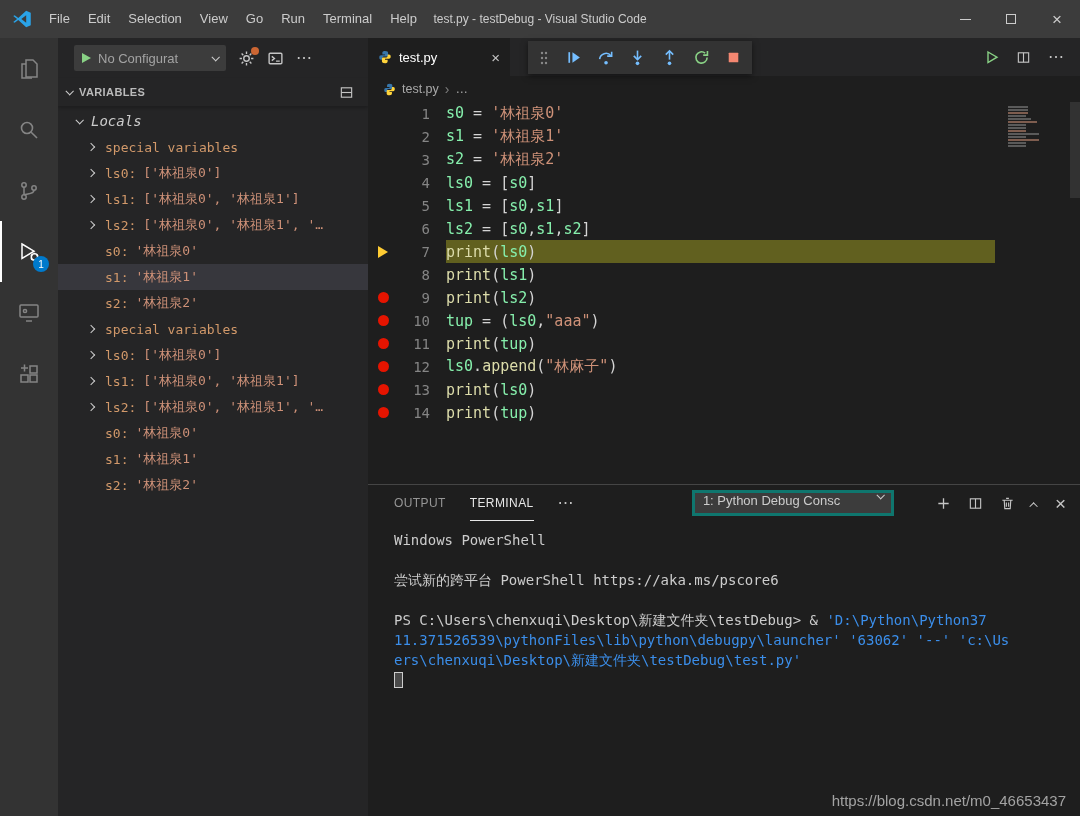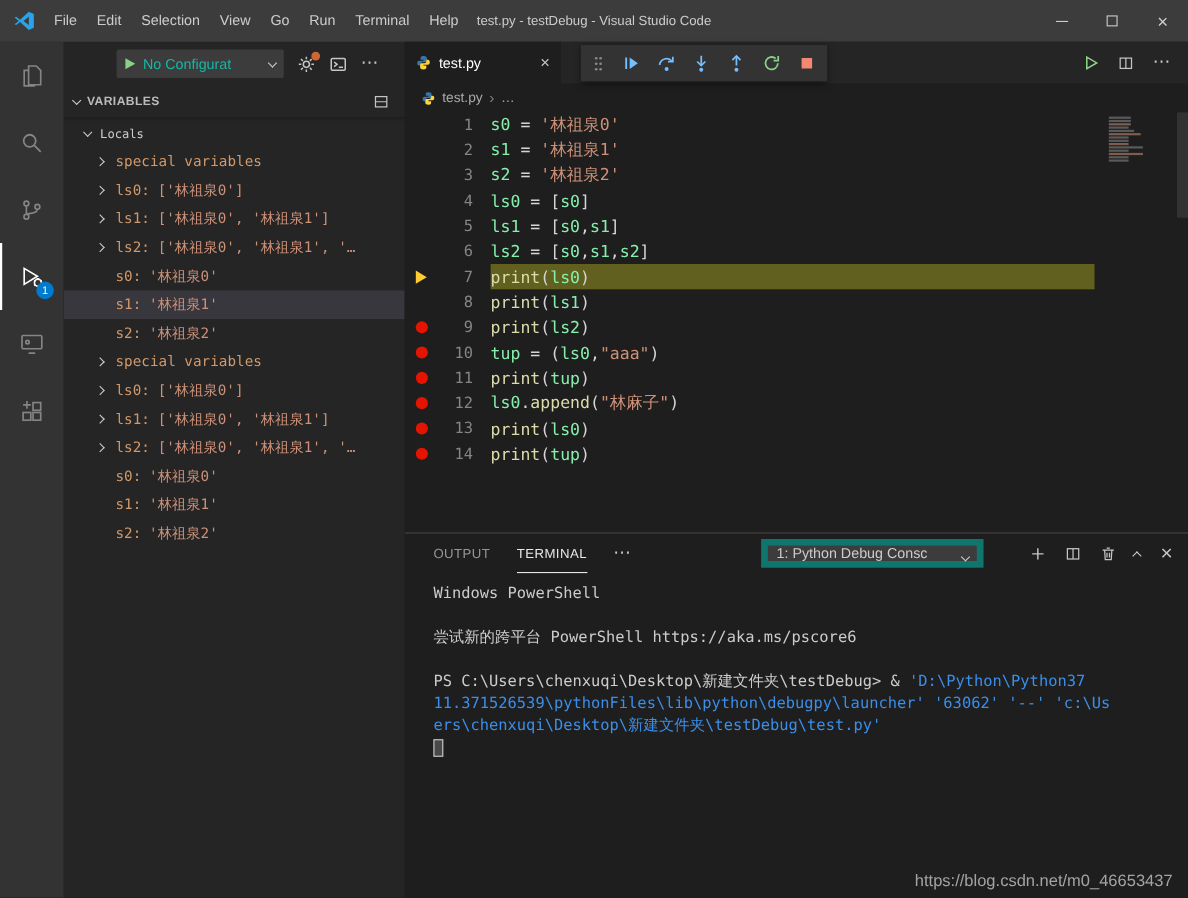--- a/index.html
+++ b/index.html
@@ -29,39 +29,39 @@
   .activitybar { width:58px; background:#333333; display:flex; flex-direction:column; flex:0 0 auto; }
   .act { width:58px; height:61px; display:flex; align-items:center; justify-content:center; position:relative; color:#858585; }
   .act.active { color:#ffffff; box-shadow:inset 2px 0 0 #ffffff; }
   .badge { position:absolute; right:9px; bottom:10px; min-width:16px; height:16px; border-radius:8px; background:#007acc;
            color:#fff; font-size:10px; display:flex; align-items:center; justify-content:center; }
 
   
   .sidebar { width:310px; background:#252526; display:flex; flex-direction:column; flex:0 0 auto; overflow:hidden; }
   .side-toolbar { height:40px; display:flex; align-items:center; padding:0 12px 0 16px; gap:12px; flex:0 0 auto; }
   .config-dd { height:26px; width:152px; background:#3c3c3c; border-radius:2px; display:flex; align-items:center;
-               padding:0 8px; gap:7px; color:#14b8a6; font-size:13px;margin-left:32px; }
+               padding:0 8px; gap:7px; color:#a3a3a3; font-size:13px; }
   .play-tri { width:0; height:0; border-left:9px solid #89d185; border-top:5px solid transparent; border-bottom:5px solid transparent; }
   .dd-label { flex:1; white-space:nowrap; overflow:hidden; }
   .chev { display:inline-block; width:6px; height:6px; border-right:1.4px solid #cccccc; border-bottom:1.4px solid #cccccc; }
   .chev.down { transform:rotate(45deg) translateY(-1px); }
   .chev.right { transform:rotate(-45deg); }
   .chev.up { transform:rotate(-135deg) translateY(-2px); }
   .icon-btn { position:relative; display:flex; align-items:center; justify-content:center; color:#c5c5c5; }
   .gear-dot { position:absolute; top:-3px; right:-4px; width:8px; height:8px; border-radius:50%; background:#cc6633; }
   .ellipsis { color:#c5c5c5; font-size:16px; letter-spacing:1px; line-height:1; }
 
   .vars-header { height:28px; display:flex; align-items:center; gap:7px; padding:0 14px 0 8px;
                  color:#bbbbbb; font-size:11px; font-weight:bold; letter-spacing:.4px; flex:0 0 auto;
                  box-shadow:0 2px 3px rgba(0,0,0,.22); }
   .vars-header .spacer { flex:1; }
 
   .tree { flex:1; overflow:hidden; font-family:"DejaVu Sans Mono", monospace; font-size:13px; padding-top:2px; }
   .trow { height:26px; display:flex; align-items:center; color:#cccccc; white-space:nowrap; overflow:hidden; }
-  .trow.scope { padding-left:18px; gap:9px; font-size:11px; }
+  .trow.scope { padding-left:18px; gap:9px; font-size:14px;font-style:italic; }
   .trow.child { padding-left:30px; }
   .chevslot { width:17px; display:inline-flex; align-items:center; flex:0 0 auto; }
   .vname { color:#d2996a; margin-right:7px; }
   .vval  { color:#ce9178; }
   .trow.sel { background:#0b5fa5; }
   .trow.sel .scopelbl { color:#ffffff; }
   .trow.hl { background:#37373d; }
 
   
   .editorcol { flex:1; display:flex; flex-direction:column; min-width:0; background:#1e1e1e; }
@@ -90,22 +90,22 @@
   .minimap { position:absolute; right:14px; top:4px; width:58px; display:flex; flex-direction:column; gap:1px; }
   .mmline { height:2px; background:rgba(204,204,204,.35); }
   .mmline:nth-child(3n) { background:rgba(206,145,120,.55); }
   .vscroll { position:absolute; right:0; top:0; width:10px; height:96px; background:rgba(121,121,121,.22); }
 
   
   .panel { height:332px; border-top:1px solid #454545; display:flex; flex-direction:column; flex:0 0 auto; background:#1e1e1e; }
   .panel-header { height:36px; display:flex; align-items:center; padding:0 14px 0 26px; gap:24px; flex:0 0 auto; }
   .ptab { font-size:12px; letter-spacing:.4px; color:#969696; height:100%; display:flex; align-items:center; }
   .ptab.active { color:#e7e7e7; border-bottom:1px solid #e7e7e7; }
-  .term-dd { margin-left:auto; width:202px; height:26px; background:#3c3c3c; border:6px solid #0f766e; display:flex;
-             align-items:flex-end; gap:3px; padding:0 8px; color:#cccccc; font-size:13px; }
+  .term-dd { margin-left:auto; width:202px; height:26px; background:#3c3c3c; border:3px solid #0f766e; display:flex;
+             align-items:flex-start; gap:3px; padding:0 8px; color:#cccccc; font-size:13px; }
   .term-dd .dd-label { flex:1; white-space:nowrap; overflow:hidden; }
   .picons { display:flex; align-items:center; gap:17px; padding-left:18px; color:#c5c5c5; }
   .pclose { font-size:19px; line-height:1; }
 
   .term-body { flex:1; padding:9px 0 0 26px; font-family:"DejaVu Sans Mono", monospace; font-size:14px; line-height:20px; overflow:hidden; }
   .tl { white-space:pre; min-height:20px; }
   .tw { color:#cccccc; } .tb { color:#3b8eea; }
   .cursor { display:inline-block; width:9px; height:16px; border:1px solid #cccccc; background:rgba(204,204,204,.25); margin-top:2px; }
 
   .watermark { position:absolute; right:14px; bottom:7px; color:#a3a3a3; font-size:15px; }

